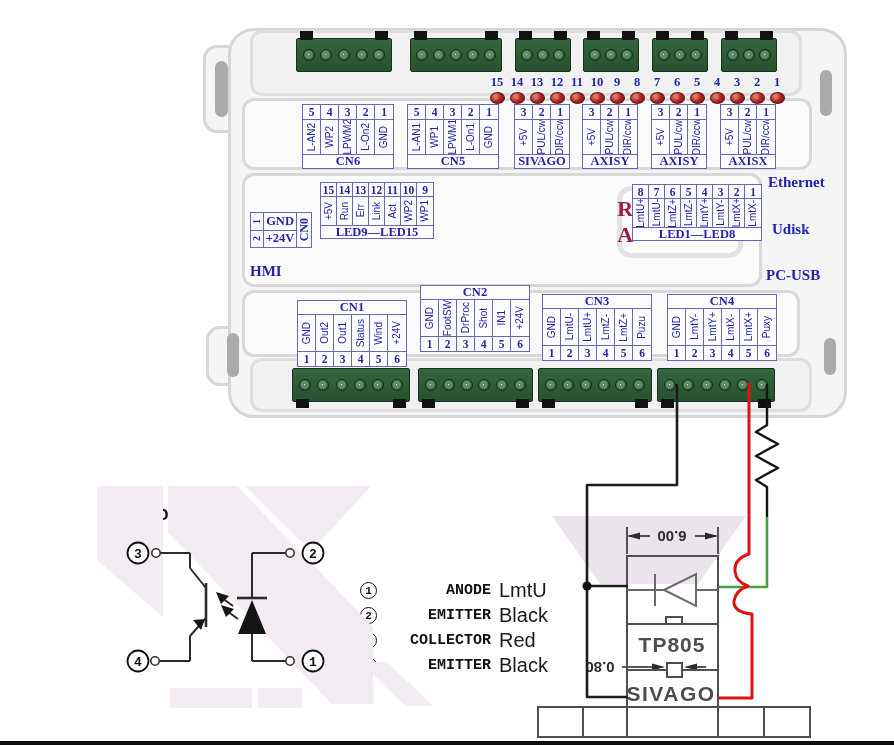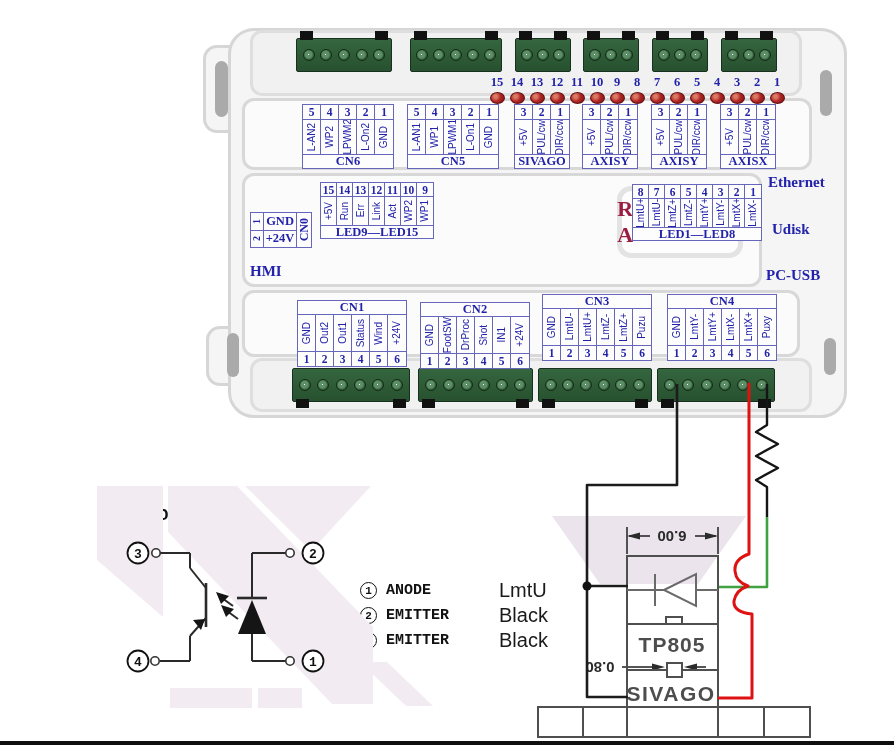--- a/index.html
+++ b/index.html
@@ -41,21 +41,21 @@
   
   .topview-title{position:absolute;left:147px;top:506px;font-family:"Liberation Mono","DejaVu Sans Mono",monospace;
                  font-weight:bold;font-size:17px;letter-spacing:1px;color:#111;}
   .legend{position:absolute;left:360px;top:578px;}
   .legrow{display:flex;align-items:center;height:25px;}
   .circnum{display:inline-flex;width:17px;height:17px;border:1.7px solid #111;border-radius:50%;
            align-items:center;justify-content:center;
            font-family:"Liberation Mono","DejaVu Sans Mono",monospace;font-weight:bold;font-size:11px;color:#111;
            box-sizing:border-box;flex:0 0 auto;}
   .legname{font-family:"Liberation Mono","DejaVu Sans Mono",monospace;font-weight:bold;font-size:15px;
-           color:#111;margin-left:9px;width:105px;}
+           color:#111;margin-left:9px;width:105px;text-align:right;}
   .legwire{font-size:20px;color:#1a1a1a;margin-left:8px;}
   .svgo{position:absolute;left:0;top:0;pointer-events:none;}
   .botline{position:absolute;left:0;top:741px;width:894px;height:4px;background:#0f0f0f;}
 </style>
 </head>
 <body>
 
 <div class="stage">
 
   <div class="tab" style="left:203px;top:45px;width:44px;height:88px;"></div>
@@ -473,21 +473,21 @@
         </div>
         <div class="r" style="height: 14px;">
           <div class="c num" style="width: 18px;">1</div>
           <div class="c num" style="width: 18px;">2</div>
           <div class="c num" style="width: 18px;">3</div>
           <div class="c num" style="width: 18px;">4</div>
           <div class="c num" style="width: 18px;">5</div>
           <div class="c num" style="width: 18px;">6</div>
         </div>
       </div>
-      <div class="ptbl" style="left: 420px; top: 302px; width: 110px;">
+      <div class="ptbl" style="left: 420px; top: 285px; width: 110px;">
         <div class="r" style="height: 13px;">
           <div class="c tname" style="width: 108px;">CN2</div>
         </div>
         <div class="r" style="height: 36px;">
           <div class="c" style="width: 18px;">
             <span class="rot">GND</span>
           </div>
           <div class="c" style="width: 18px;">
             <span class="rot">FootSW</span>
           </div>
@@ -586,20 +586,25 @@
   <div class="legend">
     <div class="legrow">
       <span class="circnum">1</span>
       <span class="legname">ANODE</span>
       <span class="legwire">LmtU</span>
     </div>
     <div class="legrow">
       <span class="circnum">2</span>
       <span class="legname">EMITTER</span>
       <span class="legwire">Black</span>
+    </div>
+    <div class="legrow">
+      <span class="circnum">3</span>
+      <span class="legname">COLLECTOR</span>
+      <span class="legwire">Red</span>
     </div>
     <div class="legrow">
       <span class="circnum">4</span>
       <span class="legname">EMITTER</span>
       <span class="legwire">Black</span>
     </div>
   </div>
 
   <svg class="svgo" width="894" height="748" viewBox="0 0 894 748">
 

